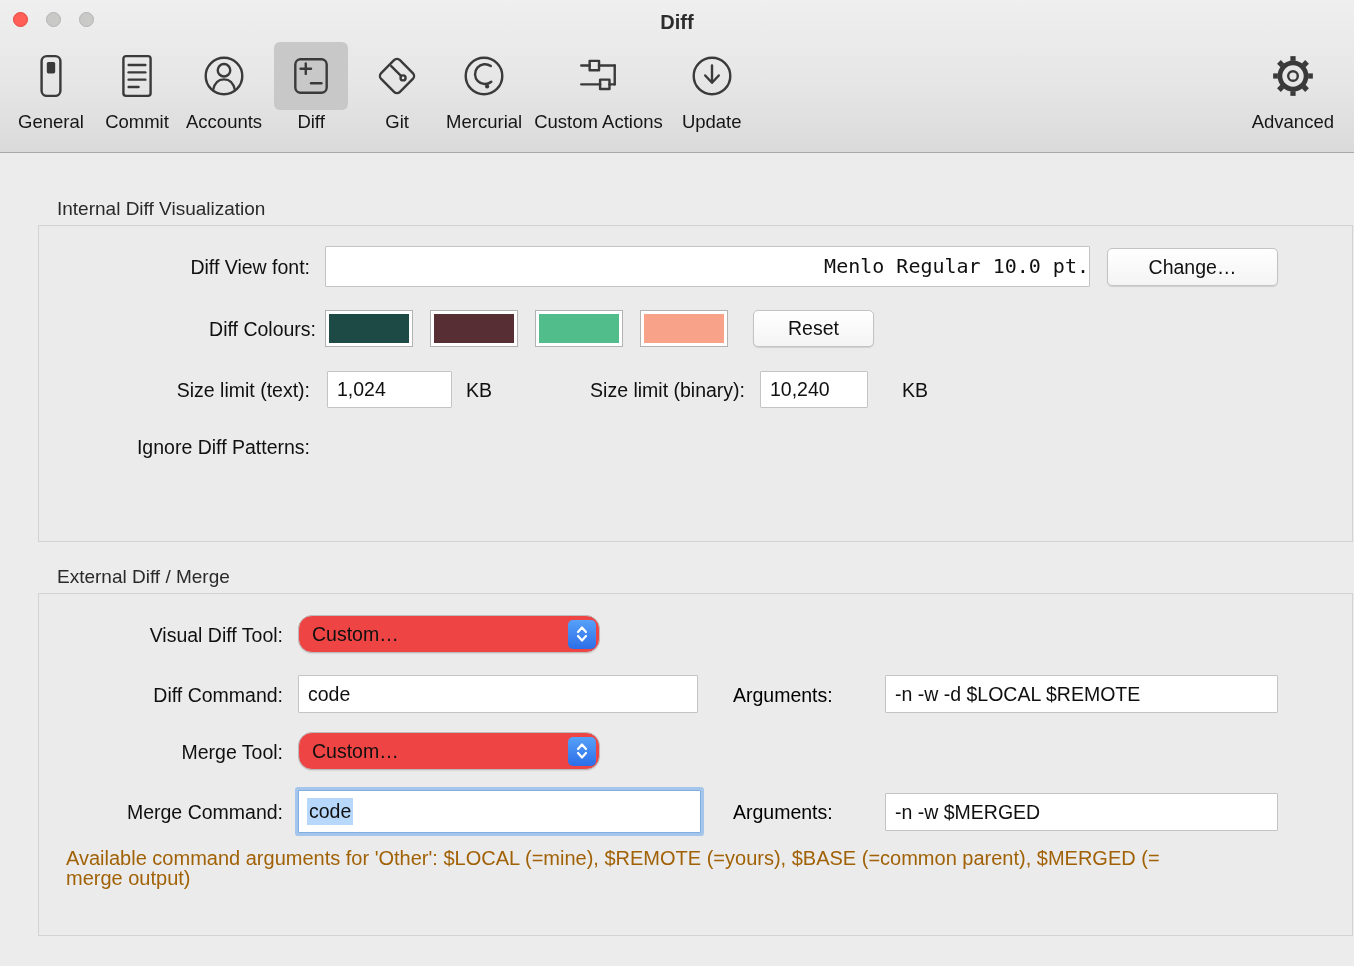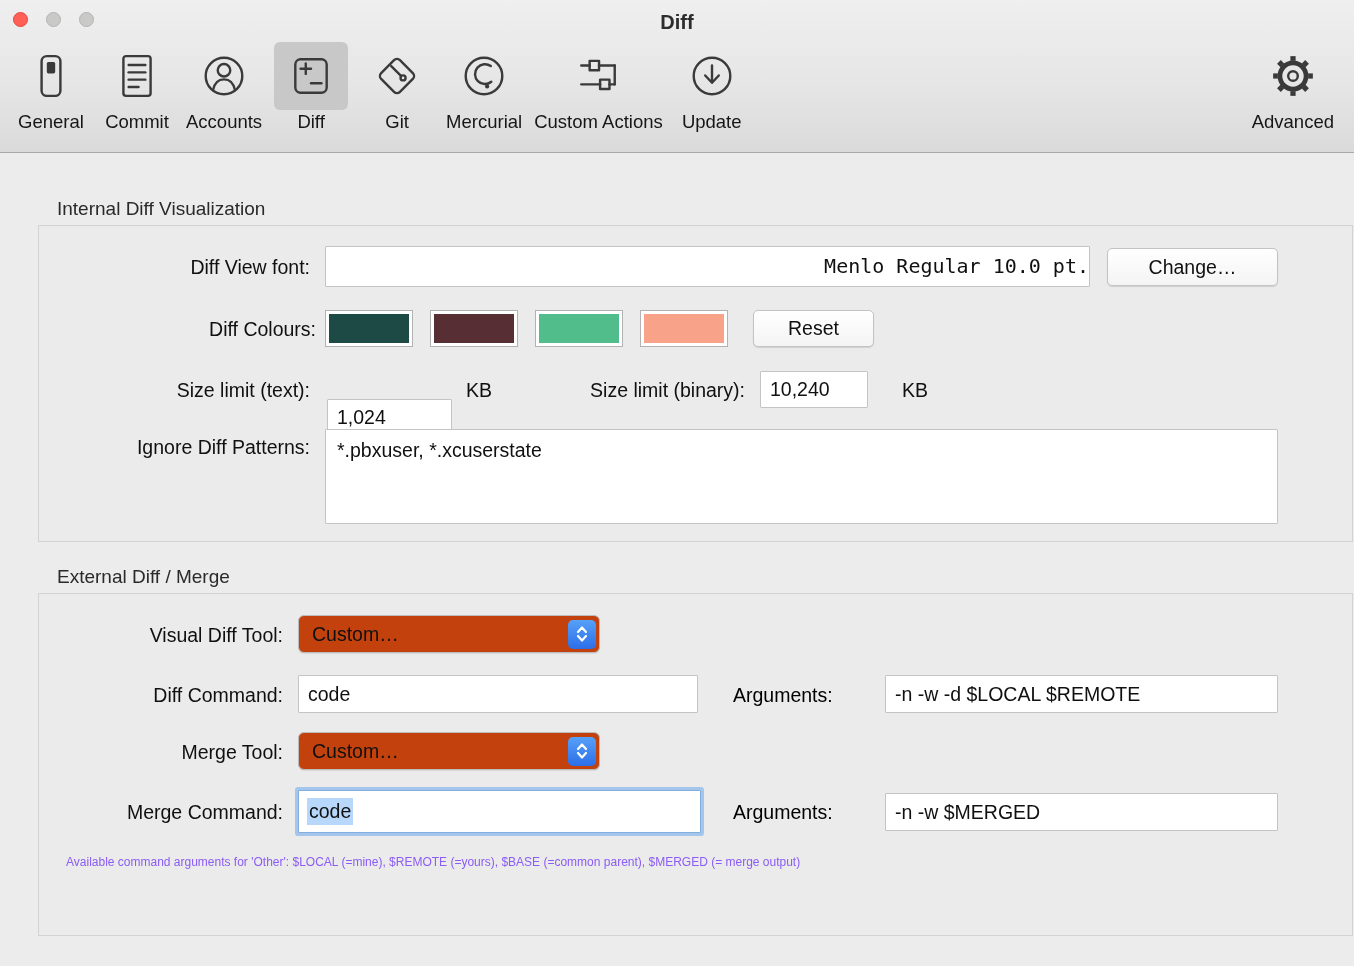--- a/index.html
+++ b/index.html
@@ -43,31 +43,31 @@
     line-height:39px;padding:0;
   }
   .btn{
     position:absolute;background:linear-gradient(#ffffff,#f4f4f4);
     border:1px solid #c3c3c3;border-radius:5px;font-size:19.5px;color:#101010;
     box-shadow:0 1px 1px rgba(0,0,0,.12);font-family:"Liberation Sans",sans-serif;cursor:default;
   }
   .swatch{position:absolute;width:88px;height:37px;background:#fff;border:1px solid #b2b2b2;padding:3px;cursor:default}
   .swatch-inner{width:100%;height:100%}
   .selectbox{
-    position:absolute;background:#c2410c;border:1px solid #bcbcbc;border-radius:6px;
+    position:absolute;background:#ef4444;border:1px solid #bcbcbc;border-radius:14px;
     box-shadow:0 1px 1px rgba(0,0,0,.08);font-size:19.5px;color:#101010;
     display:flex;align-items:center;padding-left:13px;cursor:default;
   }
   .stepper{
     position:absolute;right:3.5px;top:3.5px;bottom:3.5px;width:28px;border-radius:5px;
     background:linear-gradient(#56a1f9,#2c6ee8);
     display:flex;align-items:center;justify-content:center;
   }
   .unit{position:absolute;font-size:19.5px;color:#101010;line-height:24px}
-  .helptext{position:absolute;font-size:12px;color:#8b5cf6;line-height:28px}
+  .helptext{position:absolute;font-size:20px;color:#a16207;line-height:20px}
   .focusfield{
     position:absolute;background:#fff;border:1px solid #84aede;border-radius:1px;
     box-shadow:0 0 0 3px #a5c6ec;display:flex;align-items:center;
     padding:0 8px;font-size:19.5px;color:#101010;
   }
   .selhl{padding:2px 2px}
   textarea.tfield{resize:none;padding:7px 11px;line-height:26px;overflow:hidden}
 </style>
 </head>
 <body>
@@ -219,28 +219,27 @@
   </div>
   <div class="swatch" style="left:535px;top:156px">
     <div class="swatch-inner" style="background-color: rgb(80, 189, 139);"></div>
   </div>
   <div class="swatch" style="left:640px;top:156px">
     <div class="swatch-inner" style="background-color: rgb(248, 163, 137);"></div>
   </div>
   <button class="btn" style="left:753px;top:156px;width:121px;height:37px">Reset</button>
 
   <div class="flabel" style="left:0;width:310px;top:224px">Size limit (text):</div>
-  <input class="tfield" style="left: 327px; top: 217px; width: 125px; height: 37px; margin-top: 28px;" value="1,024">
+  <input class="tfield" style="left: 327px; top: 217px; width: 125px; height: 37px;" value="1,024">
   <div class="unit" style="left:466px;top:224px">KB</div>
   <div class="flabel" style="left:435px;width:310px;top:224px">Size limit (binary):</div>
   <input class="tfield" style="left: 760px; top: 217px; width: 108px; height: 37px;" value="10,240">
   <div class="unit" style="left:902px;top:224px">KB</div>
 
   <div class="flabel" style="left:0;width:310px;top:281px">Ignore Diff Patterns:</div>
-  <textarea class="tfield" style="left: 325px; top: 275px; width: 953px; height: 95px;" spellcheck="false">*.pbxuser, *.xcuserstate</textarea>
 
   <div class="sec-title" style="left:57px;top:412px">External Diff / Merge</div>
   <div class="groupbox" style="top:439px;height:343px"></div>
 
   <div class="flabel" style="left:0;width:283px;top:469px">Visual Diff Tool:</div>
   <div class="selectbox" style="left:298px;top:461px;width:302px;height:38px">
     <span>Custom…</span>
     <span class="stepper">
       <svg width="16" height="20" viewBox="0 0 16 20" fill="none" stroke="#fff" stroke-width="2.2" stroke-linecap="round" stroke-linejoin="round">
         <path d="M4 8 L8 3.5 L12 8"></path>

